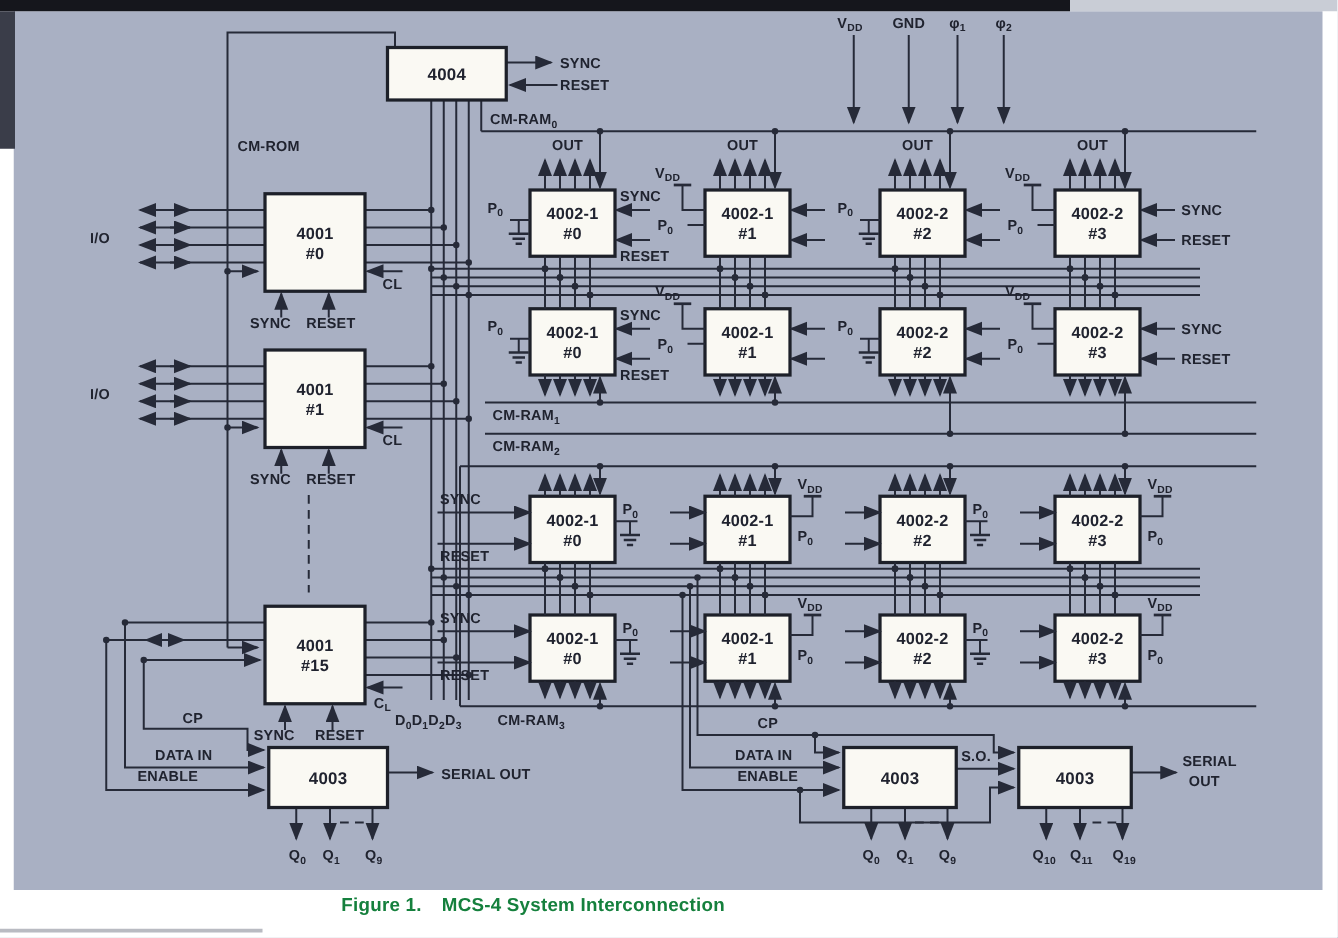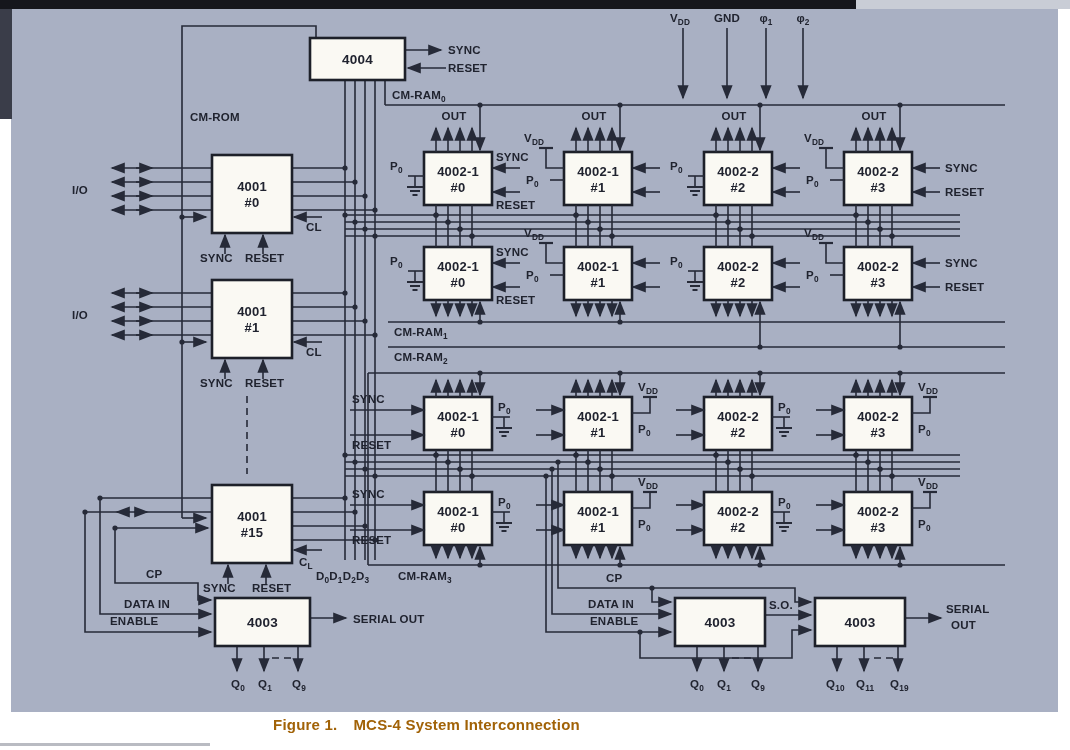--- a/index.html
+++ b/index.html
@@ -1,20 +1,20 @@
 <!DOCTYPE html>
 <html><head>
 <meta charset="utf-8">
 <style>
   html,body{margin:0;padding:0;background:#ffffff;}
   #page{position:relative;width:1070px;height:750px;background:#ffffff;overflow:hidden;
         font-family:"Liberation Sans", sans-serif;}
   #stage{position:absolute;left:0;top:0;}
   #caption{position:absolute;left:0;top:716px;width:853px;text-align:center;
-           font-weight:bold;font-size:15px;color:#a16207;letter-spacing:.2px;}
+           font-weight:bold;font-size:15px;color:#15803d;letter-spacing:.2px;}
   #caption span{margin:0 8px;}
   svg text{font-family:"Liberation Sans", sans-serif;}
 </style>
 </head>
 <body>
 <div id="page">
 
 <div id="stage"><svg width="1070" height="750" viewBox="0 0 1070 750">
         <defs>
           <marker id="ah" orient="auto" markerWidth="9" markerHeight="8" refX="8" refY="3.5">

